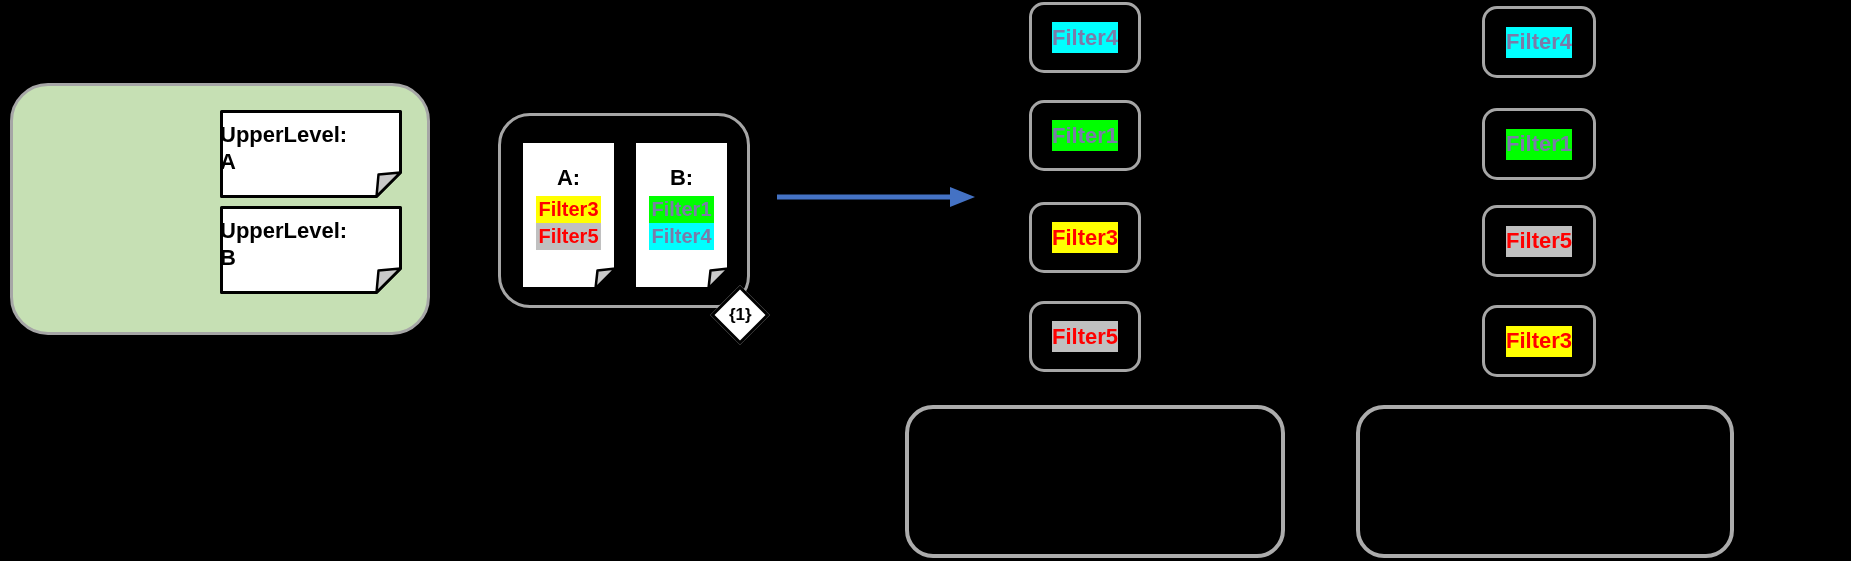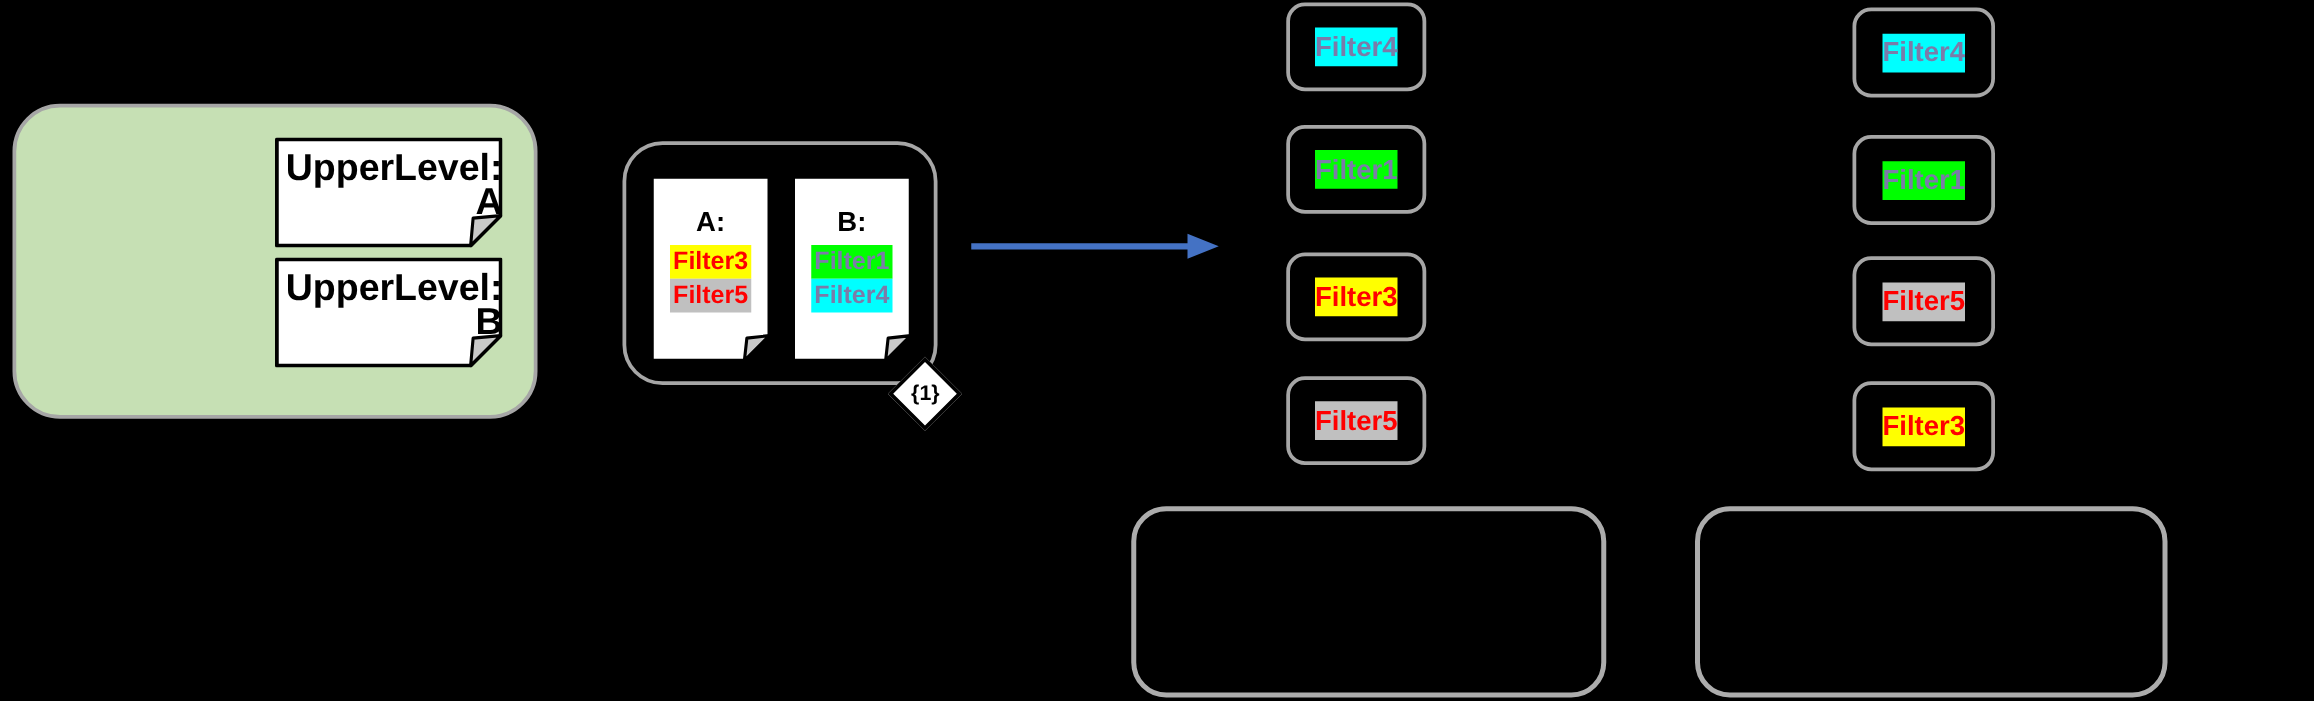--- a/index.html
+++ b/index.html
@@ -12,22 +12,22 @@
   .legend-label{font-size:23px;color:#000;white-space:nowrap;}
   .legend-label.r1{left:22px;top:137px;}
   .legend-label.r2{left:22px;top:238px;}
 
   
   .note{box-sizing:content-box;}
   .note svg{position:absolute;left:0;top:0;display:block;}
   .lnote{width:182px;height:88px;}
   .lnote.n1{left:220px;top:110px;}
   .lnote.n2{left:220px;top:206px;}
-  .lnote .note-text{position:absolute;left:0;top:11px;width:100%;text-align:right;
-                    font-size:30px;line-height:27px;color:#000;}
+  .lnote .note-text{position:absolute;left:0;top:11px;width:100%;text-align:left;
+                    font-size:22px;line-height:27px;color:#000;}
 
   
   .mbox{left:498px;top:113px;width:252px;height:195px;background:#000;
         border:3px solid #A6A6A6;border-radius:32px;}
   .inote{width:97px;height:150px;}
   .inote.na{left:520px;top:140px;}
   .inote.nb{left:633px;top:140px;}
   .inote .title{position:absolute;left:0;top:25px;width:100%;text-align:center;font-size:22px;color:#000;}
   .inote .chips{position:absolute;left:16px;top:56px;width:65px;}
   .chip{display:flex;align-items:center;justify-content:center;}

